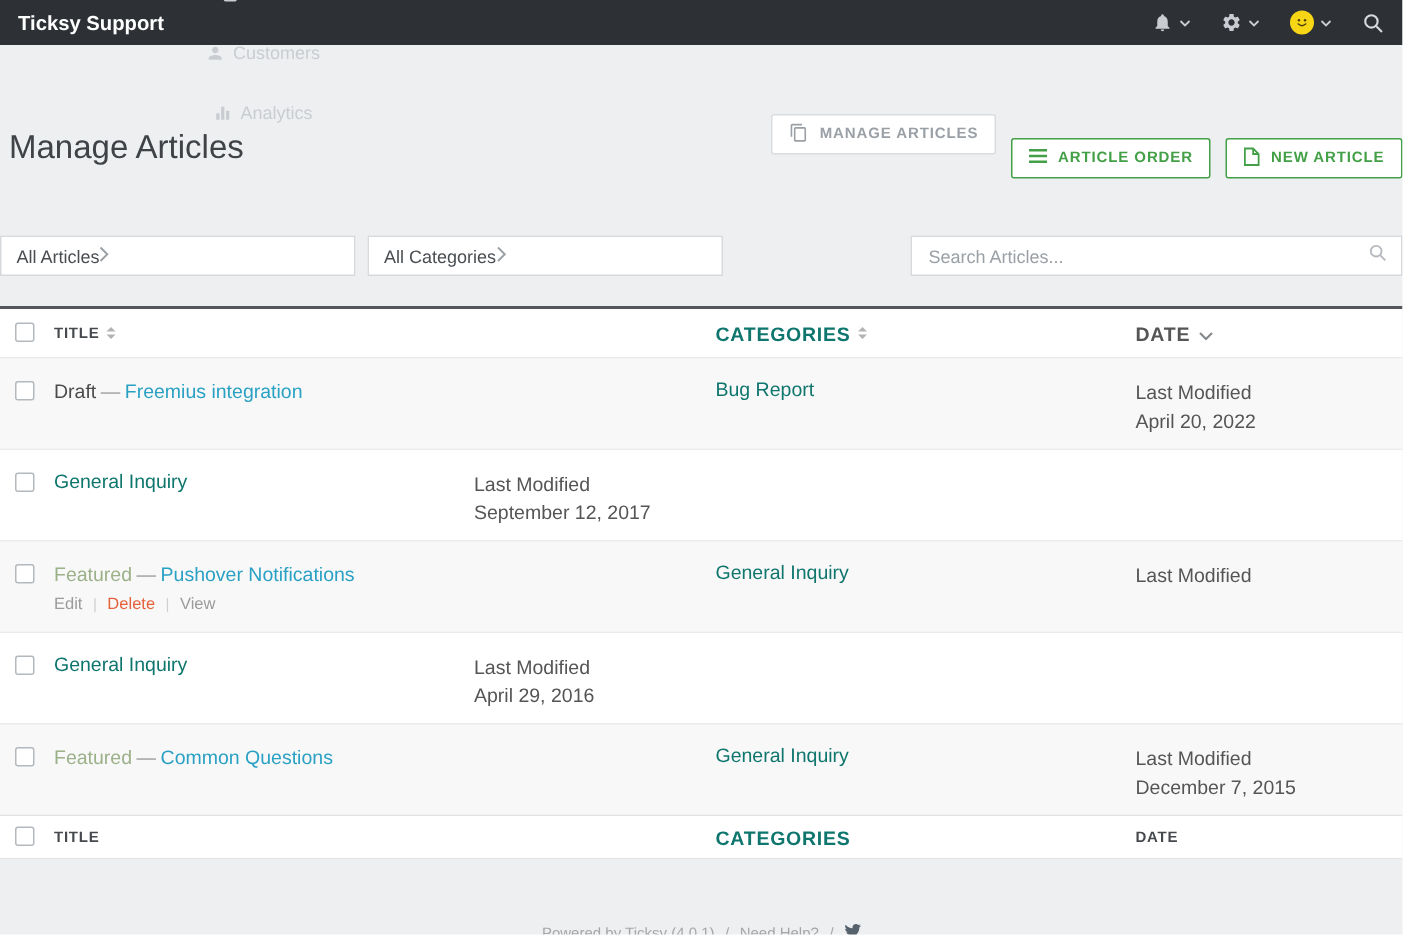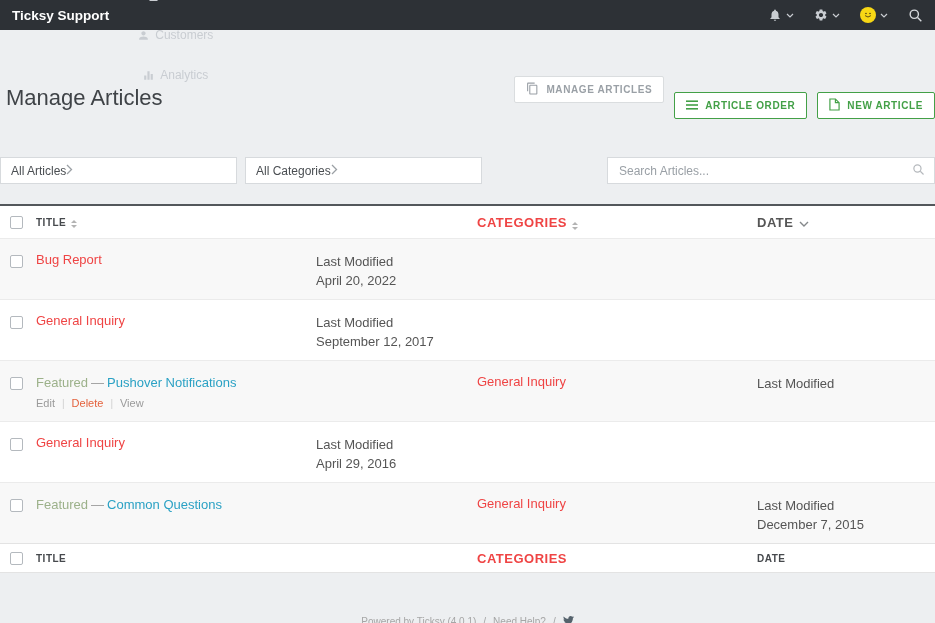--- a/index.html
+++ b/index.html
@@ -53,29 +53,29 @@
     font-family:"Liberation Sans", sans-serif; background:transparent;
   }
   .search-box input::placeholder { color:#9aa0a6; }
   
   .table { margin-top:20px; background:#fff; }
   .thead {
     display:flex; align-items:center; height:34px;
     border-top:2px solid #53575b; background:#fff;
   }
   .th { font-size:10px; font-weight:bold; color:#46494d; letter-spacing:.5px;
-        display:flex; align-items:flex-end; gap:5px; }
+        display:flex; align-items:center; gap:5px; }
   .trow { display:flex; align-items:flex-start; height:61px; padding-top:13px;
           border-top:1px solid #ebebeb; background:#fff; }
   .trow.alt { background:#f8f8f8; }
   .tfoot { display:flex; align-items:center; height:30px;
            border-top:1px solid #e3e3e3; border-bottom:1px solid #e3e3e3; background:#fff; }
   .c-check { width:36px; padding-left:10px; flex:none; }
   .c-title { width:441px; flex:none; }
-  .c-cat   { width:280px; flex:none; font-size:13px; color:#ef4444; }
+  .c-cat   { width:280px; flex:none; font-size:13px; color:#0f766e; }
   .c-date  { flex:1; font-size:13px; color:#555; line-height:19px; }
   .checkbox {
     display:inline-block; width:13px; height:13px; background:#fff;
     border:1px solid #b4b9be; border-radius:2px; cursor:pointer; vertical-align:middle;
   }
   .thead .checkbox, .tfoot .checkbox { margin-top:0; }
   .title-line { font-size:13px; line-height:18px; }
   .status-draft { color:#4c4c4c; }
   .status-featured { color:#9cb18a; }
   .dash { color:#9a9a9a; margin:0 3px; }
@@ -268,20 +268,25 @@
       <span>
         <svg width="10" height="6" viewBox="0 0 10 6">
             <polyline points="1,1 5,5 9,1" fill="none" stroke="#85888b" stroke-width="1.4"></polyline>
           </svg>
       </span>
     </div>
   </div>
 
   <div class="trow alt">
     <div class="c-check"><span class="checkbox"></span></div>
+    <div class="c-title">
+      <div class="title-line">
+        <span class="status-draft">Draft</span><span class="dash">—</span><a class="title-link">Freemius integration</a>
+      </div>
+    </div>
     <div class="c-cat">Bug Report</div>
     <div class="c-date">
       <div>Last Modified</div>
       <div>April 20, 2022</div>
     </div>
   </div>
 
   <div class="trow">
     <div class="c-check"><span class="checkbox"></span></div>
     <div class="c-cat">General Inquiry</div>

